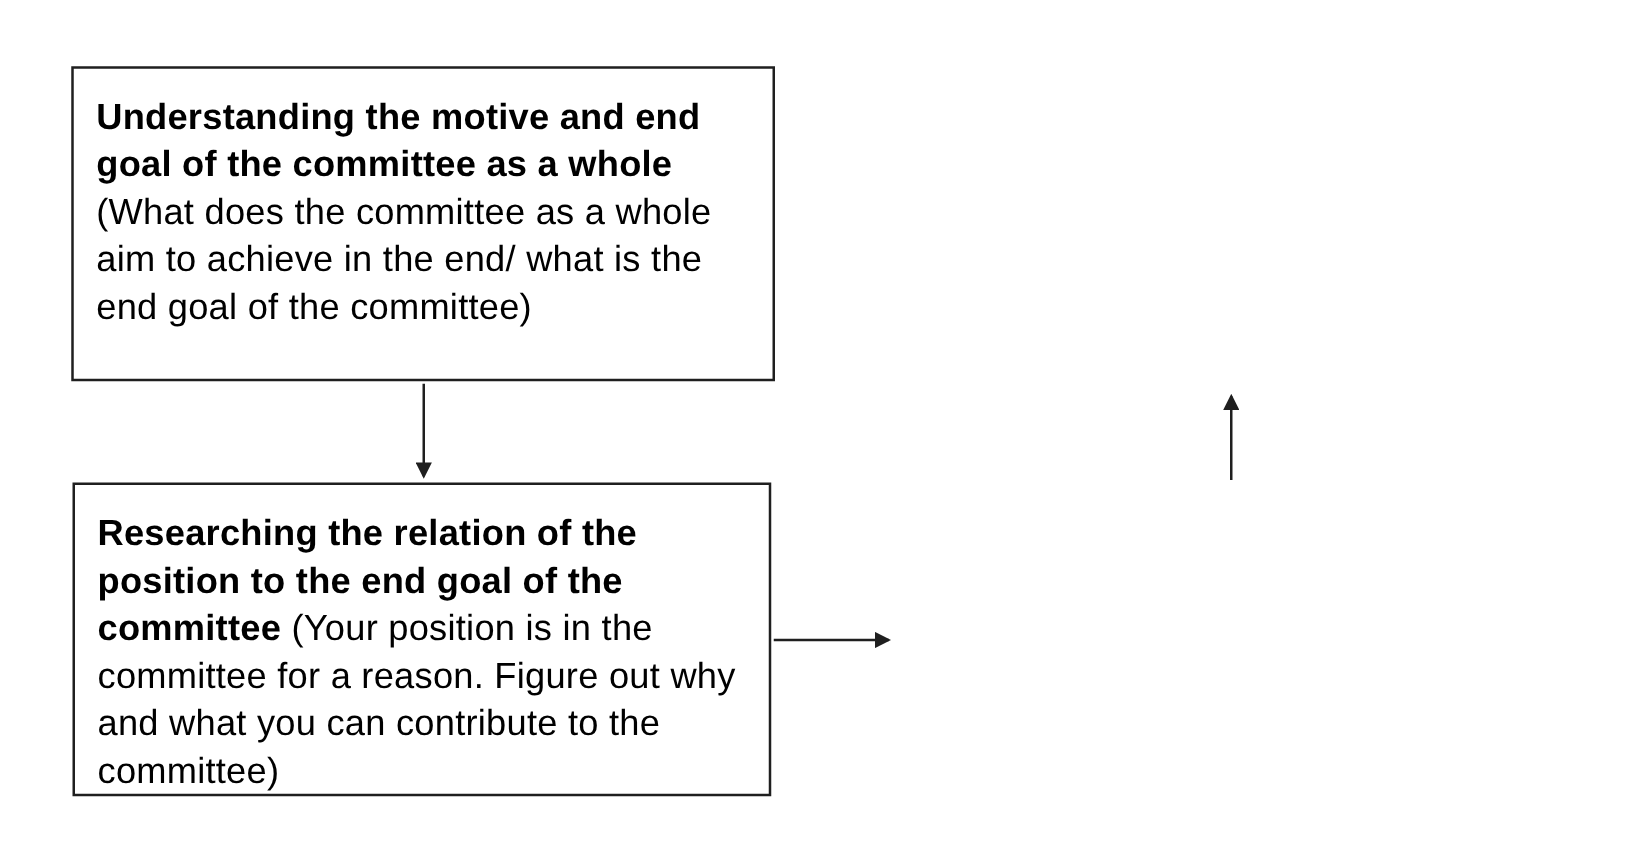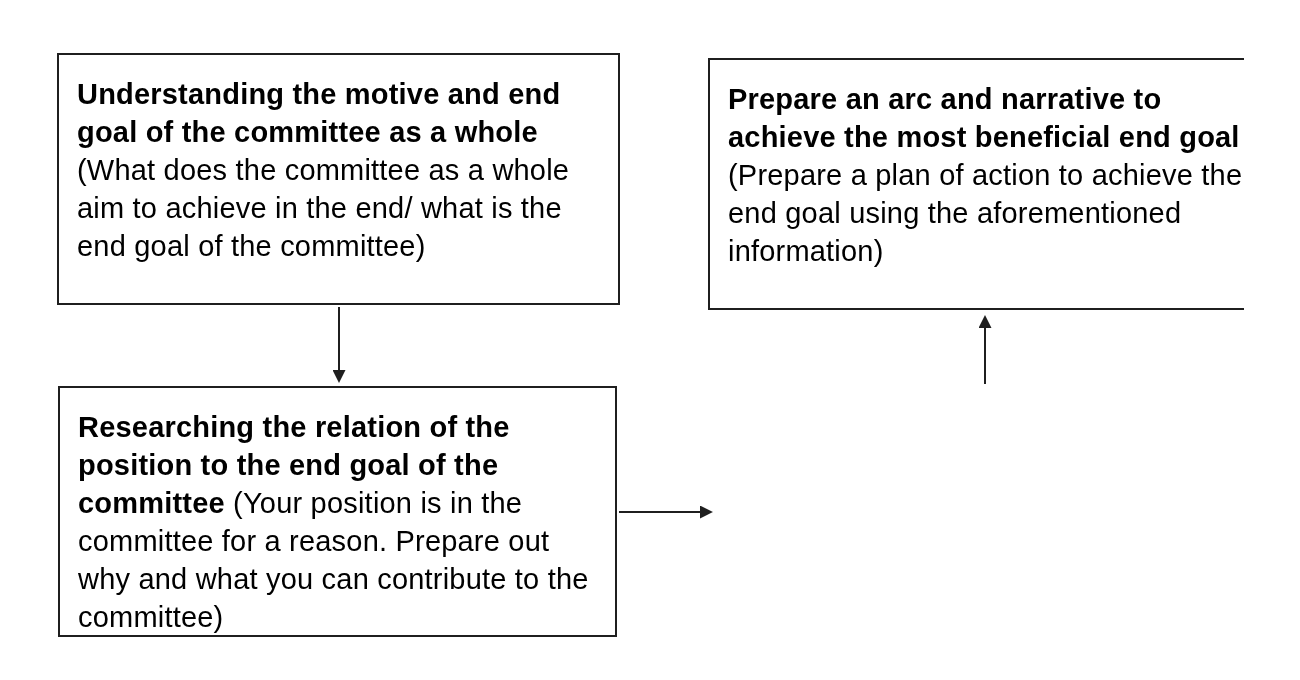--- a/index.html
+++ b/index.html
@@ -66,22 +66,19 @@
     </defs>
     <line x1="339" y1="307" x2="339" y2="381" marker-end="url(#ah)"></line>
     <line x1="619" y1="512" x2="711" y2="512" marker-end="url(#ah)"></line>
     <line x1="985" y1="384" x2="985" y2="317" marker-end="url(#ah)"></line>
   </svg>
 
   <div class="node node-1">
     <p class="node-text"><span class="b">Understanding the motive and end goal of the committee as a whole</span> <span class="r">(What does the committee as a whole aim to achieve in the end/ what is the end goal of the committee)</span></p>
   </div>
 
-  <div class="node node-2">
-    <p class="node-text"><span class="b">Prepare an arc and narrative to achieve the most beneficial end goal</span> <span class="r">(Prepare a plan of action to achieve the end goal using the aforementioned information)</span></p>
-  </div>
 
   <div class="node node-3">
-    <p class="node-text"><span class="b">Researching the relation of the position to the end goal of the committee</span> <span class="r">(Your position is in the committee for a reason. Prepare out why and what you can contribute to the committee)</span></p>
+    <p class="node-text"><span class="b">Researching the relation of the position to the end goal of the committee</span> <span class="r">(Your position is in the committee for a reason. Figure out why and what you can contribute to the committee)</span></p>
   </div>
 
 
 </div>
 
 </body></html>

